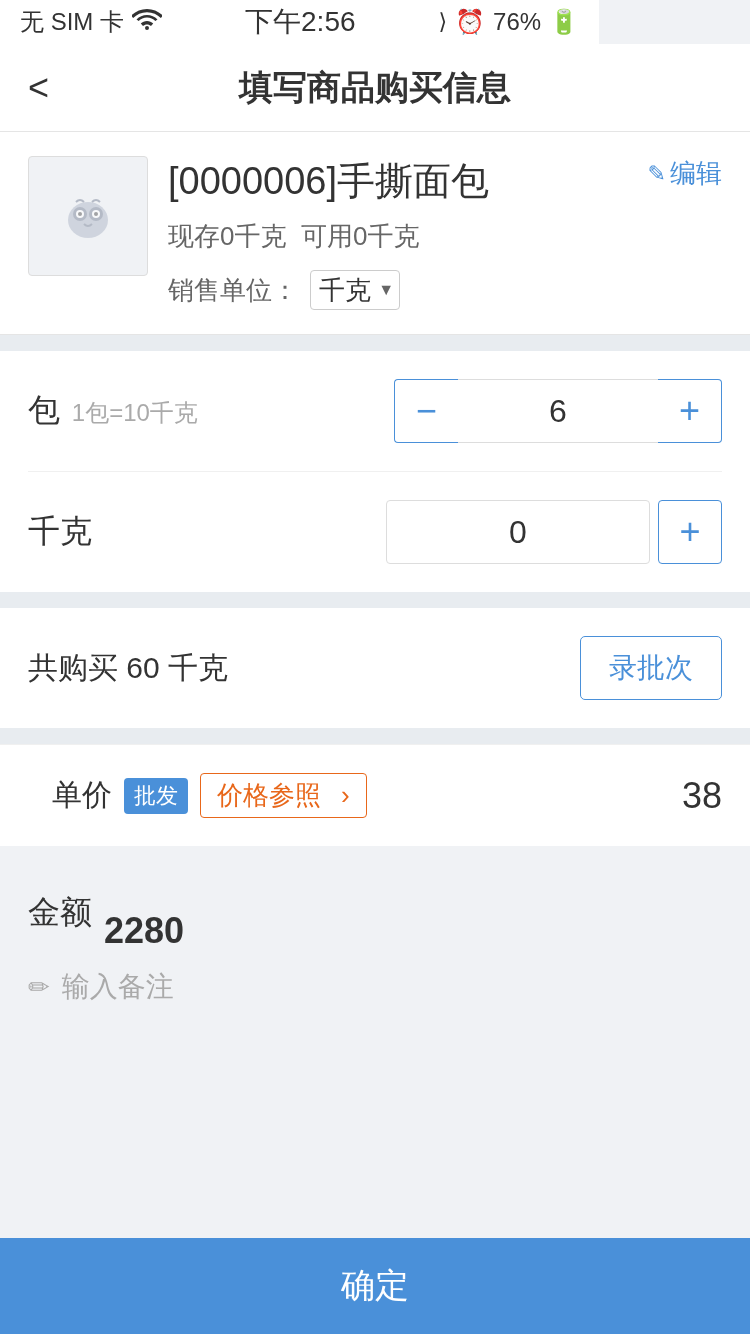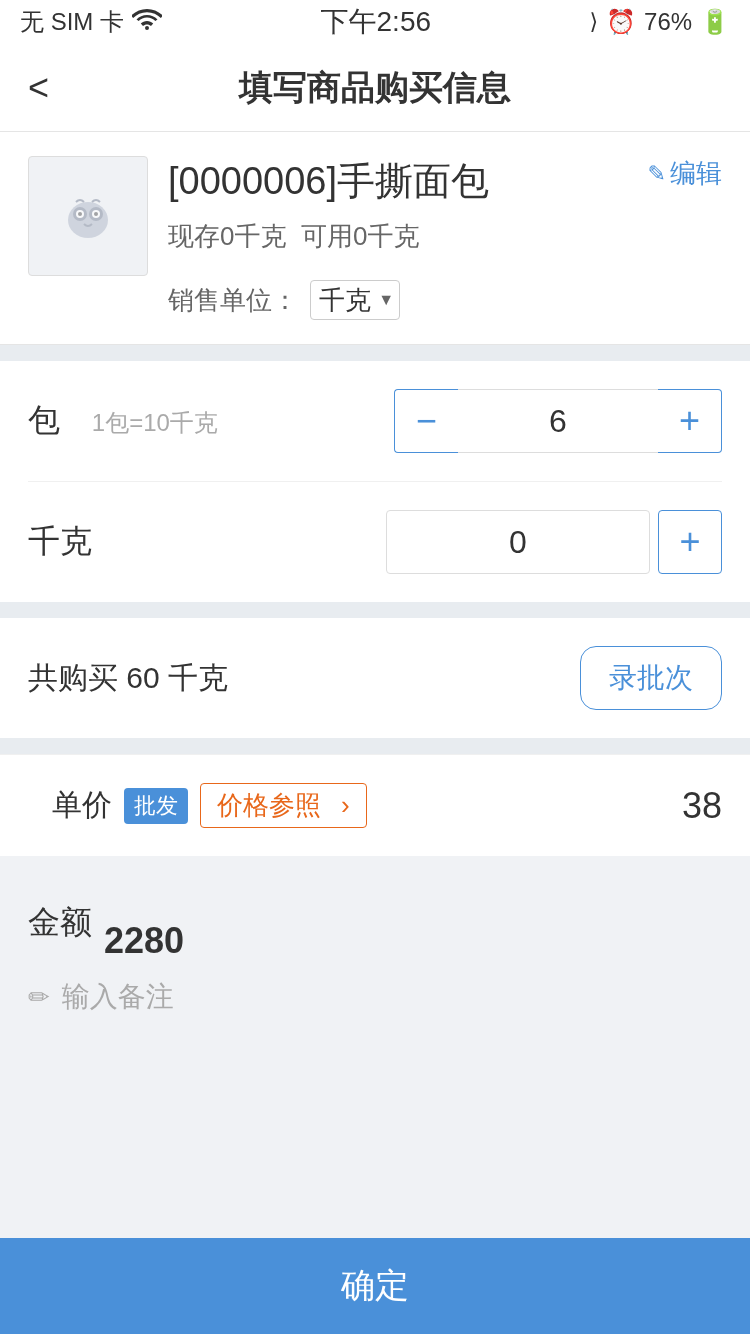--- a/index.html
+++ b/index.html
@@ -8,21 +8,21 @@
       width: 750px;
       min-height: 1334px;
       font-family: -apple-system, "PingFang SC", "Helvetica Neue", Arial, sans-serif;
       background: #f0f2f5;
       font-size: 28px;
       color: #333;
     }
 
     
     .status-bar {
-      width: 750px;
+      width: 599px;
       height: 44px;
       background: #fff;
       display: flex;
       align-items: center;
       justify-content: space-between;
       padding: 0 20px;
       font-size: 24px;
       color: #333;
     }
     .status-left {
@@ -96,21 +96,21 @@
     }
     .product-name {
       font-size: 38px;
       font-weight: 500;
       color: #333;
       margin-bottom: 12px;
     }
     .product-stock {
       font-size: 26px;
       color: #666;
-      margin-bottom: 26px;
+      margin-bottom: 16px;
     }
     .product-unit-row {
       display: flex;
       align-items: center;
       gap: 12px;
       font-size: 26px;
       color: #666;
     }
     .unit-select {
       border: 1px solid #ccc;
@@ -165,21 +165,21 @@
     .quantity-row:last-child {
       border-bottom: none;
     }
     .quantity-label {
       font-size: 32px;
       color: #333;
     }
     .quantity-hint {
       font-size: 24px;
       color: #aaa;
-      margin-left: 24px;
+      margin-left: 4px;
     }
     .quantity-control {
       display: flex;
       align-items: center;
       gap: 0;
     }
     .qty-btn {
       width: 64px;
       height: 64px;
       border: 1px solid #4a90d9;
@@ -223,21 +223,21 @@
       align-items: center;
       justify-content: space-between;
     }
     .total-text {
       font-size: 30px;
       color: #333;
       text-align: center;
     }
     .batch-btn {
       border: 1px solid #4a90d9;
-      border-radius: 16px;
+      border-radius: 5px;
       padding: 12px 28px;
       color: #4a90d9;
       font-size: 28px;
       background: #fff;
       cursor: pointer;
     }
 
     
     .price-section {
       background: #fff;

